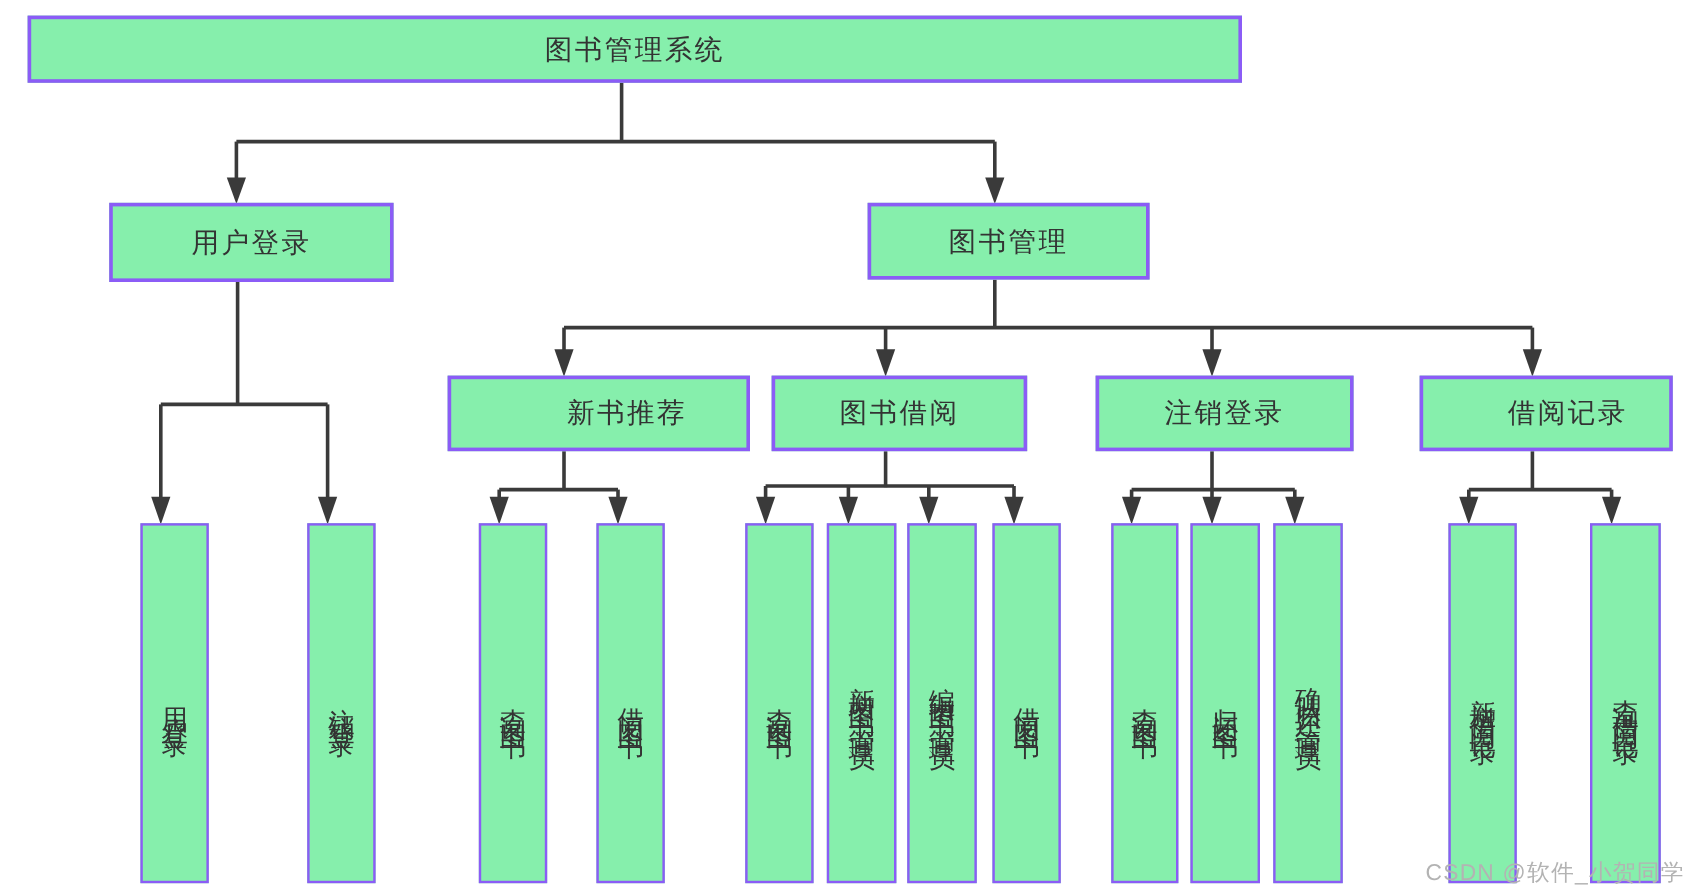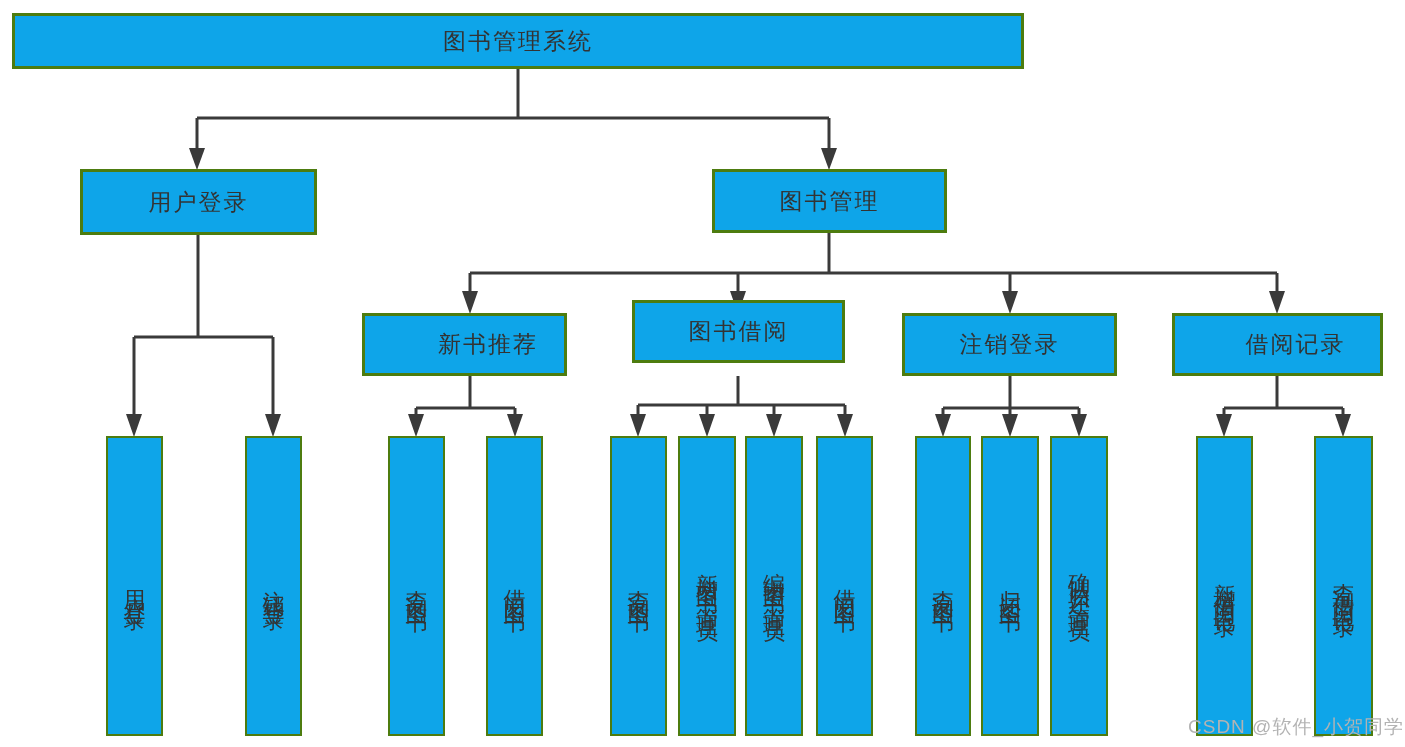--- a/index.html
+++ b/index.html
@@ -6,26 +6,27 @@
   .canvas {
     position:relative;
     width:1405px; height:747px;
     background:#ffffff;
     font-family:"Liberation Sans","DejaVu Sans",sans-serif;
     overflow:hidden;
   }
   .connectors { position:absolute; left:0; top:0; width:1405px; height:747px; }
   .node {
     position:absolute;
-    background:#0ea5e9;
-    border:3px solid #4d7c0f;
+    background:#86efac;
+    border:3px solid #8b5cf6;
     box-sizing:border-box;
     display:flex; align-items:center; justify-content:center;
     color:#333333;
     z-index:2;
+    margin-left:11px;
   }
   .h-node { font-size:23px; letter-spacing:2px; white-space:nowrap; }
   .leaf   { border-width:2px; }
   .leaf .vtext {
     writing-mode:vertical-rl;
     text-orientation:mixed;
     font-size:22px;
     letter-spacing:7px;
     line-height:1;
     color:#333333;
@@ -122,22 +123,22 @@
         <polygon points="1335,414 1351,414 1343,437" stroke="none"></polygon>
       </g>
     </g>
   </svg>
 
   <div class="node h-node" style="left:12px; top:13px; width:1012px; height:56px;">图书管理系统</div>
 
   <div class="node h-node" style="left:80px; top:169px; width:237px; height:66px;">用户登录</div>
   <div class="node h-node" style="left:712px; top:169px; width:235px; height:64px;">图书管理</div>
 
-  <div class="node h-node" style="left:362px; top:313px; width:205px; height:63px;padding-left:47px;">新书推荐</div>
-  <div class="node h-node" style="left:632px; top:300px; width:213px; height:63px;">图书借阅</div>
+  <div class="node h-node" style="left:362px; top:313px; width:252px; height:63px;padding-left:47px;">新书推荐</div>
+  <div class="node h-node" style="left:632px; top:313px; width:213px; height:63px;">图书借阅</div>
   <div class="node h-node" style="left:902px; top:313px; width:215px; height:63px;">注销登录</div>
   <div class="node h-node" style="left:1172px; top:313px; width:211px; height:63px;padding-left:36px;">借阅记录</div>
 
   <div class="node leaf" style="left:106px; top:436px; width:57px; height:300px;">
     <span class="vtext">用户登录</span>
   </div>
   <div class="node leaf" style="left:245px; top:436px; width:57px; height:300px;">
     <span class="vtext">注销登录</span>
   </div>
 

